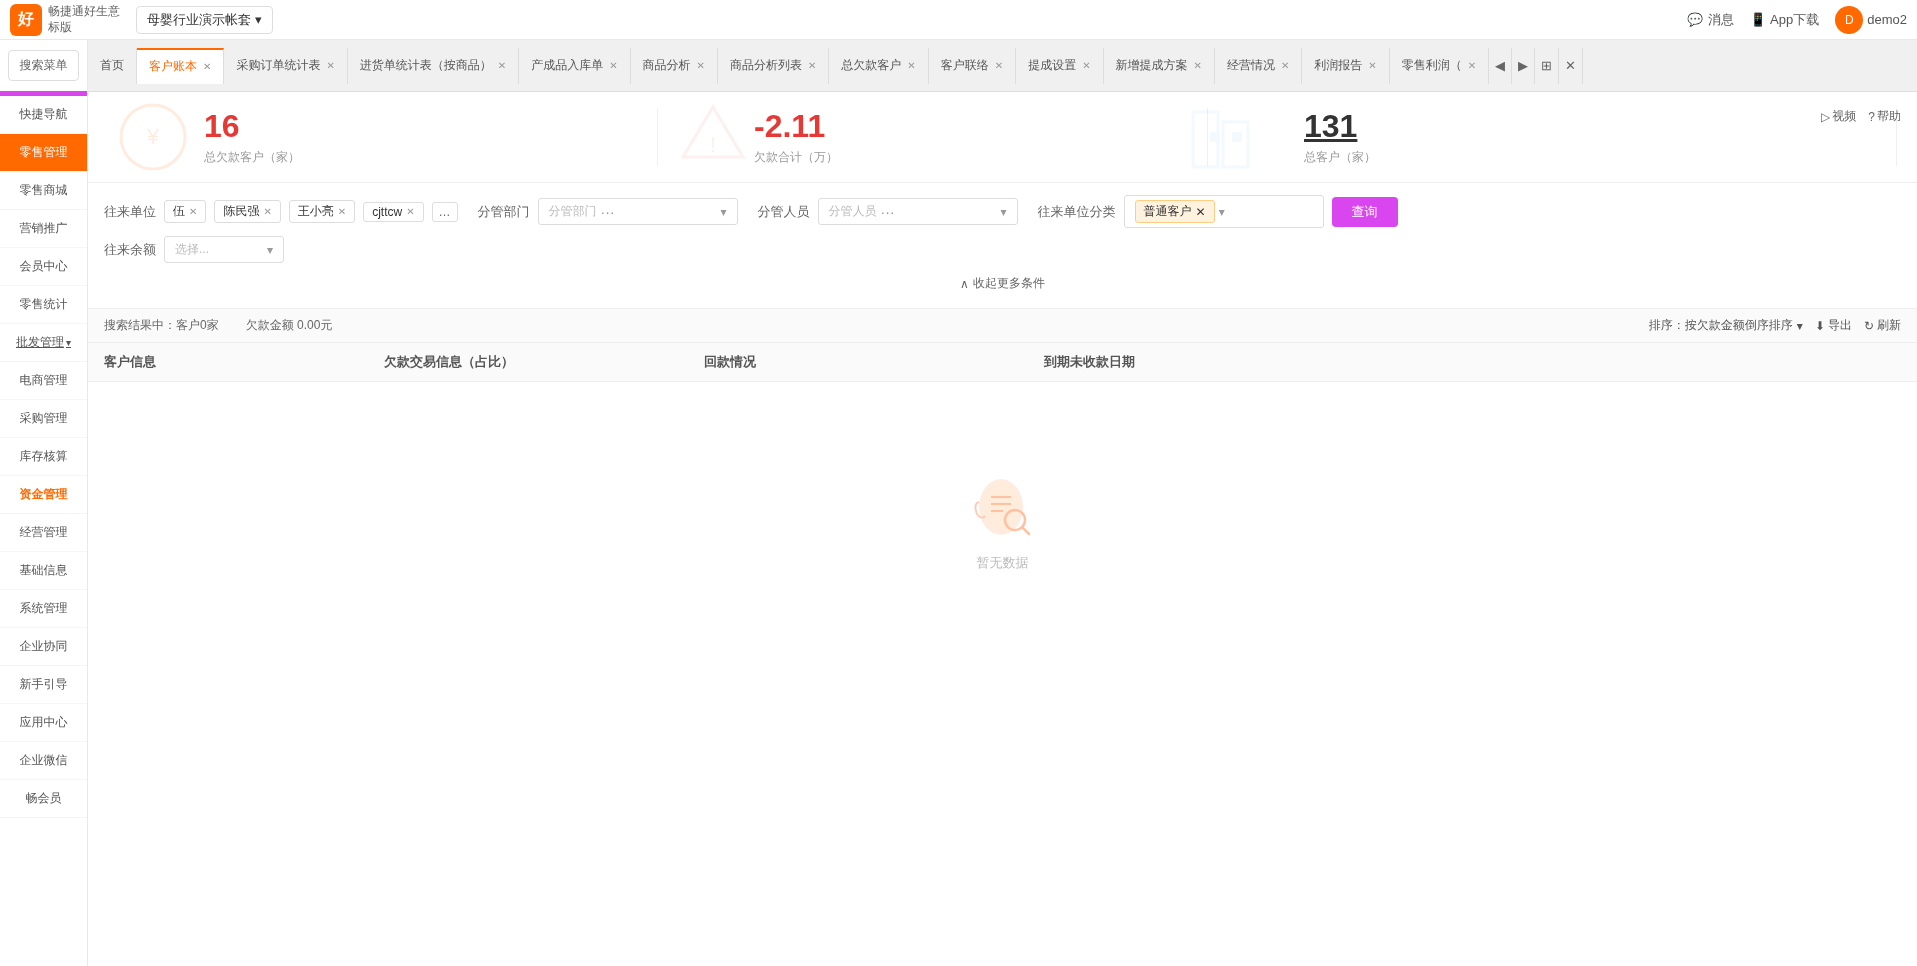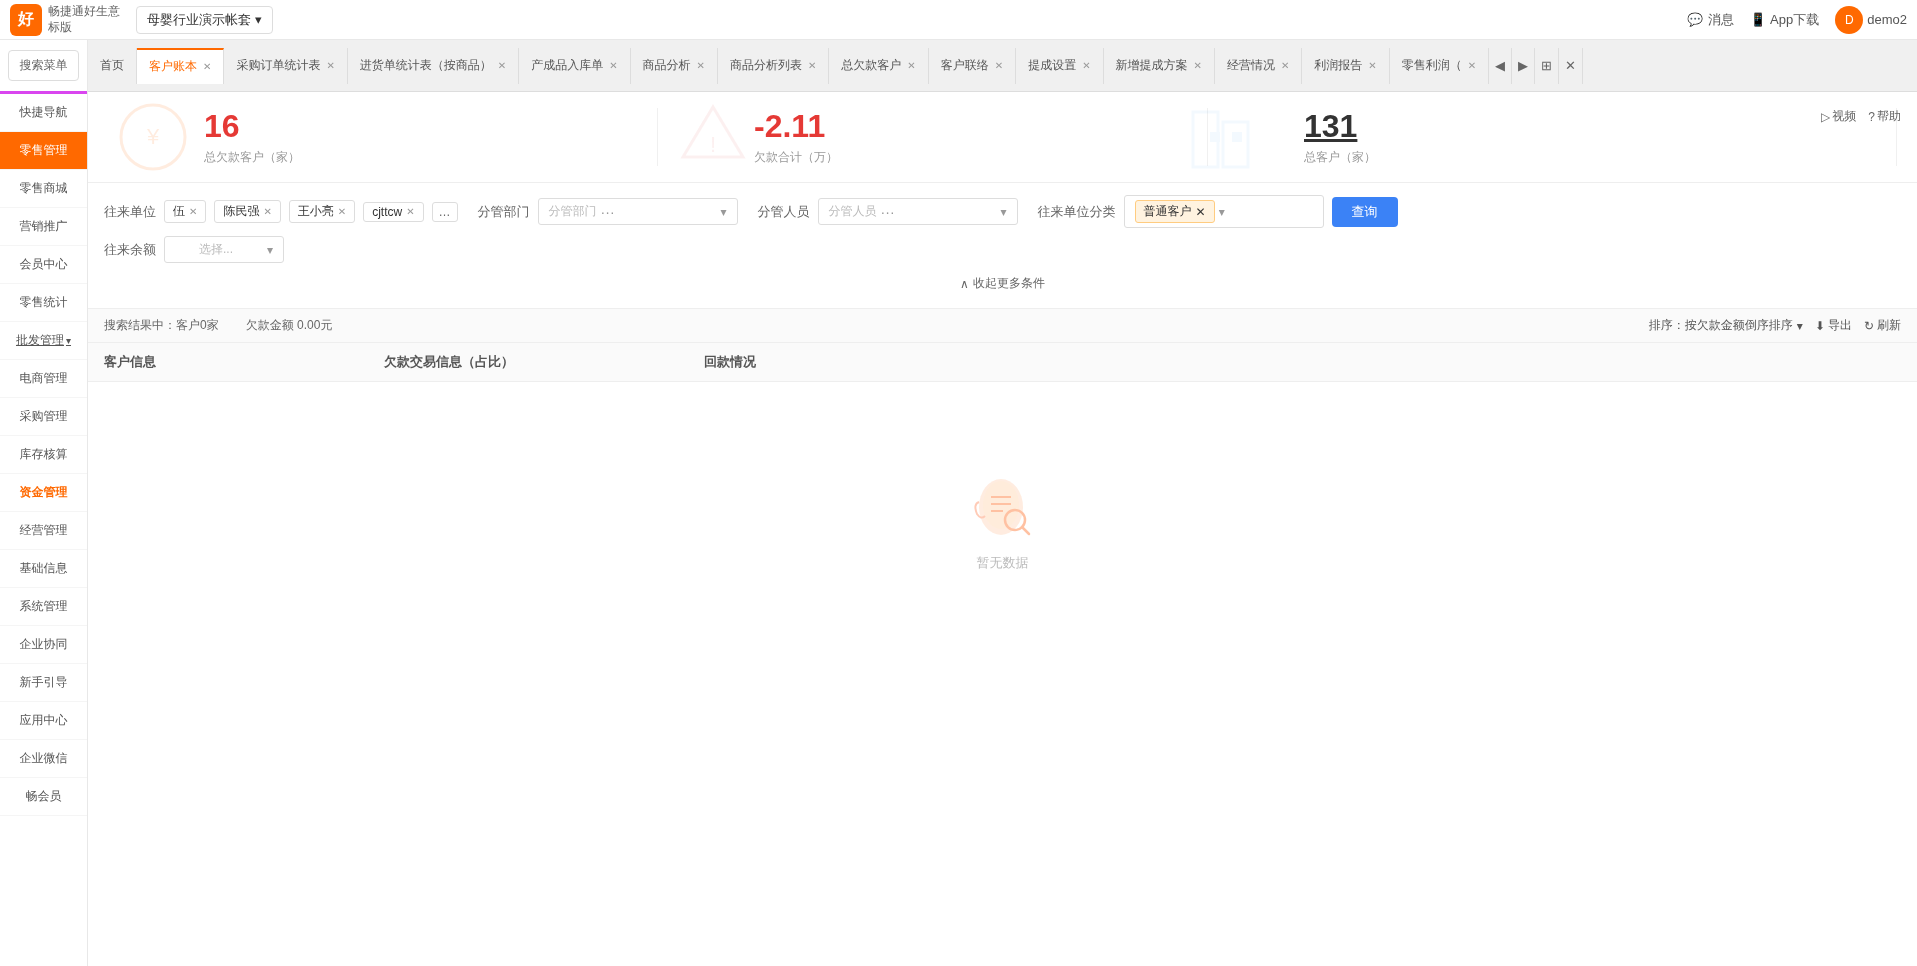--- a/index.html
+++ b/index.html
@@ -22,21 +22,21 @@
     .avatar { width: 28px; height: 28px; border-radius: 50%; background: #ff6900; display: flex; align-items: center; justify-content: center; color: #fff; font-size: 12px; }
 
     
     .tab-bar { display: flex; align-items: center; background: #f0f0f0; height: 52px; flex-shrink: 0; overflow: hidden; border-bottom: 1px solid #ddd; }
     .tab { display: flex; align-items: center; padding: 0 12px; height: 36px; font-size: 12px; cursor: pointer; color: #555; white-space: nowrap; border-right: 1px solid #ddd; background: #f0f0f0; position: relative; flex-shrink: 0; }
     .tab.active { background: #fff; color: #ff6900; border-top: 2px solid #ff6900; }
     .tab .close-btn { margin-left: 6px; color: #999; font-size: 10px; cursor: pointer; }
     .tab-nav-btn { padding: 0 6px; height: 36px; display: flex; align-items: center; cursor: pointer; background: #f0f0f0; border-right: 1px solid #ddd; color: #666; }
 
     
-    .sidebar-search { padding: 10px 8px; border-bottom: 3px solid #d946ef; }
+    .sidebar-search { padding: 10px 8px; border-bottom: 5px solid #d946ef; }
     .sidebar-search-btn { width: 100%; padding: 6px 4px; border: 1px solid #ddd; border-radius: 4px; background: #fff; cursor: pointer; font-size: 12px; color: #666; text-align: center; }
     .sidebar-nav-item { padding: 10px 6px; text-align: center; font-size: 12px; color: #555; cursor: pointer; border-bottom: 1px solid #f5f5f5; }
     .sidebar-nav-item.active { background: #ff6900; color: #fff; }
     .sidebar-nav-item.has-sub { display: flex; align-items: center; justify-content: center; gap: 2px; text-decoration: underline; }
 
     
     .stats-row { display: flex; background: #fff; padding: 16px 20px; gap: 0; flex-shrink: 0; border-bottom: 1px solid #eee; position: relative; }
     .stat-item { flex: 1; display: flex; align-items: center; gap: 16px; padding: 0 20px; border-right: 1px solid #f0f0f0; }
     .stat-item:last-child { border-right: none; }
     .stat-content { display: flex; flex-direction: column; }
@@ -52,21 +52,21 @@
     .filter-row { display: flex; align-items: center; gap: 8px; margin-bottom: 8px; flex-wrap: wrap; }
     .filter-label { font-size: 13px; color: #666; white-space: nowrap; }
     .filter-tag { display: inline-flex; align-items: center; gap: 4px; padding: 2px 8px; background: #fff; border: 1px solid #ddd; border-radius: 3px; font-size: 12px; color: #333; }
     .filter-tag .remove { cursor: pointer; color: #999; font-size: 10px; }
     .filter-more { display: inline-flex; align-items: center; padding: 2px 6px; font-size: 12px; color: #666; cursor: pointer; border: 1px solid #ddd; border-radius: 3px; }
     .filter-select { display: flex; align-items: center; border: 1px solid #ddd; border-radius: 3px; padding: 4px 10px; min-width: 160px; cursor: pointer; font-size: 12px; color: #999; background: #fff; }
     .filter-select-wide { min-width: 200px; }
     .filter-select .arrow { margin-left: auto; color: #999; }
     .filter-dots { cursor: pointer; color: #999; font-size: 14px; padding: 0 4px; }
     .collapse-btn { display: flex; align-items: center; gap: 4px; font-size: 12px; color: #666; cursor: pointer; margin: 0 auto; width: fit-content; }
-    .btn-query { background: #3b82f6; color: #fff; border: none; padding: 6px 20px; border-radius: 4px; cursor: pointer; font-size: 13px; }
+    .btn-query { background: #d946ef; color: #fff; border: none; padding: 6px 20px; border-radius: 4px; cursor: pointer; font-size: 13px; }
     .unit-class-tag { display: inline-flex; align-items: center; gap: 4px; padding: 2px 8px; background: #fff3e0; border: 1px solid #ffcc80; border-radius: 3px; font-size: 12px; color: #333; }
 
     
     .results-bar { display: flex; align-items: center; padding: 8px 16px; background: #fafafa; border-bottom: 1px solid #eee; font-size: 12px; color: #666; flex-shrink: 0; }
     .results-right { margin-left: auto; display: flex; align-items: center; gap: 12px; font-size: 12px; color: #555; }
     .sort-select { display: flex; align-items: center; gap: 4px; cursor: pointer; color: #555; }
     .action-btn { display: flex; align-items: center; gap: 3px; cursor: pointer; color: #555; }
 
     
     .table-area { flex: 1; overflow: auto; background: #fff; }
@@ -345,21 +345,21 @@
               <span class="remove">✕</span>
             </div>
             <span class="arrow" style="margin-left:4px;">▾</span>
           </div>
 
           <button class="btn-query">查询</button>
         </div>
         <div class="filter-row">
           <span class="filter-label">往来余额</span>
           <div class="filter-select" style="min-width:120px;">
-            <span style="color:#bbb;margin-left:24px;">选择...</span>
+            <span style="color:#bbb;">选择...</span>
             <span class="arrow">▾</span>
           </div>
         </div>
         <div style="display:flex; justify-content:center; padding: 4px 0;">
           <div class="collapse-btn">
             <span>∧</span>
             <span>收起更多条件</span>
           </div>
         </div>
       </div>
@@ -381,20 +381,21 @@
             <span>刷新</span>
           </div>
         </div>
       </div>
 
       <div class="table-area">
         <div class="table-header">
           <div class="col-customer">客户信息</div>
           <div class="col-debt">欠款交易信息（占比）</div>
           <div class="col-repay">回款情况</div>
+          <div class="col-date">到期未收款日期</div>
         </div>
 
         <div class="empty-state">
           <div class="empty-icon">
             <svg width="80" height="80" viewBox="0 0 80 80" fill="none">
 
               <ellipse cx="38" cy="45" rx="22" ry="28" fill="#ffccaa" opacity="0.6"></ellipse>
               <ellipse cx="38" cy="43" rx="18" ry="24" fill="#ffe0c0" opacity="0.8"></ellipse>
               <line x1="28" y1="35" x2="48" y2="35" stroke="#ff9966" stroke-width="2"></line>
               <line x1="28" y1="42" x2="48" y2="42" stroke="#ff9966" stroke-width="2"></line>

